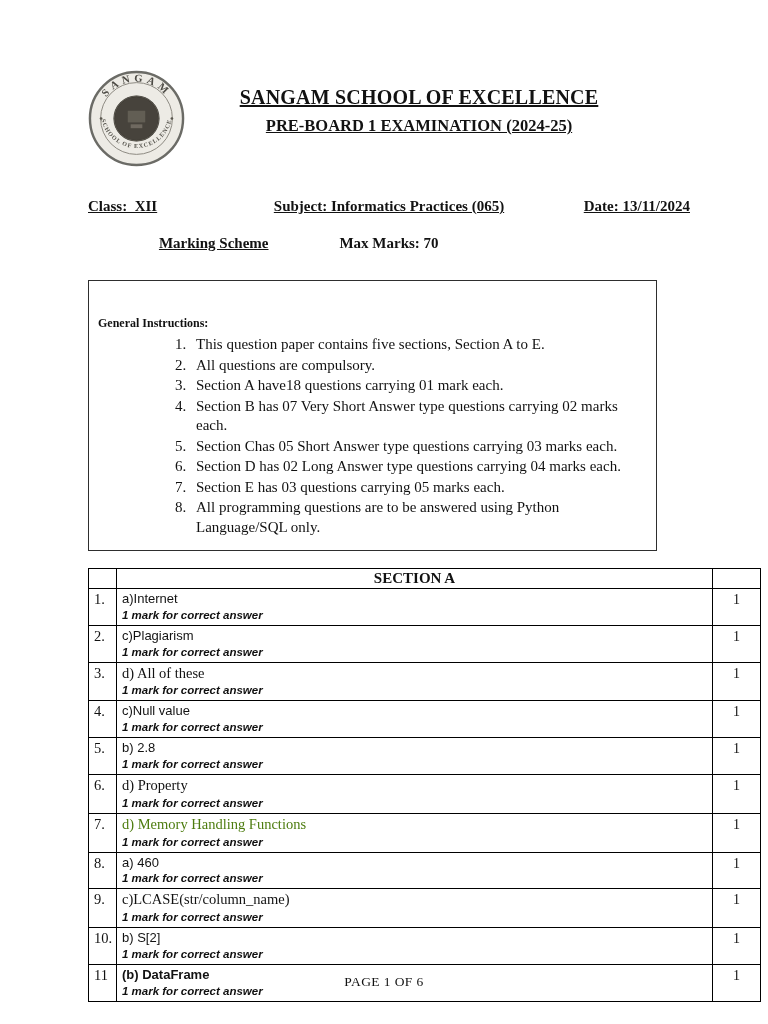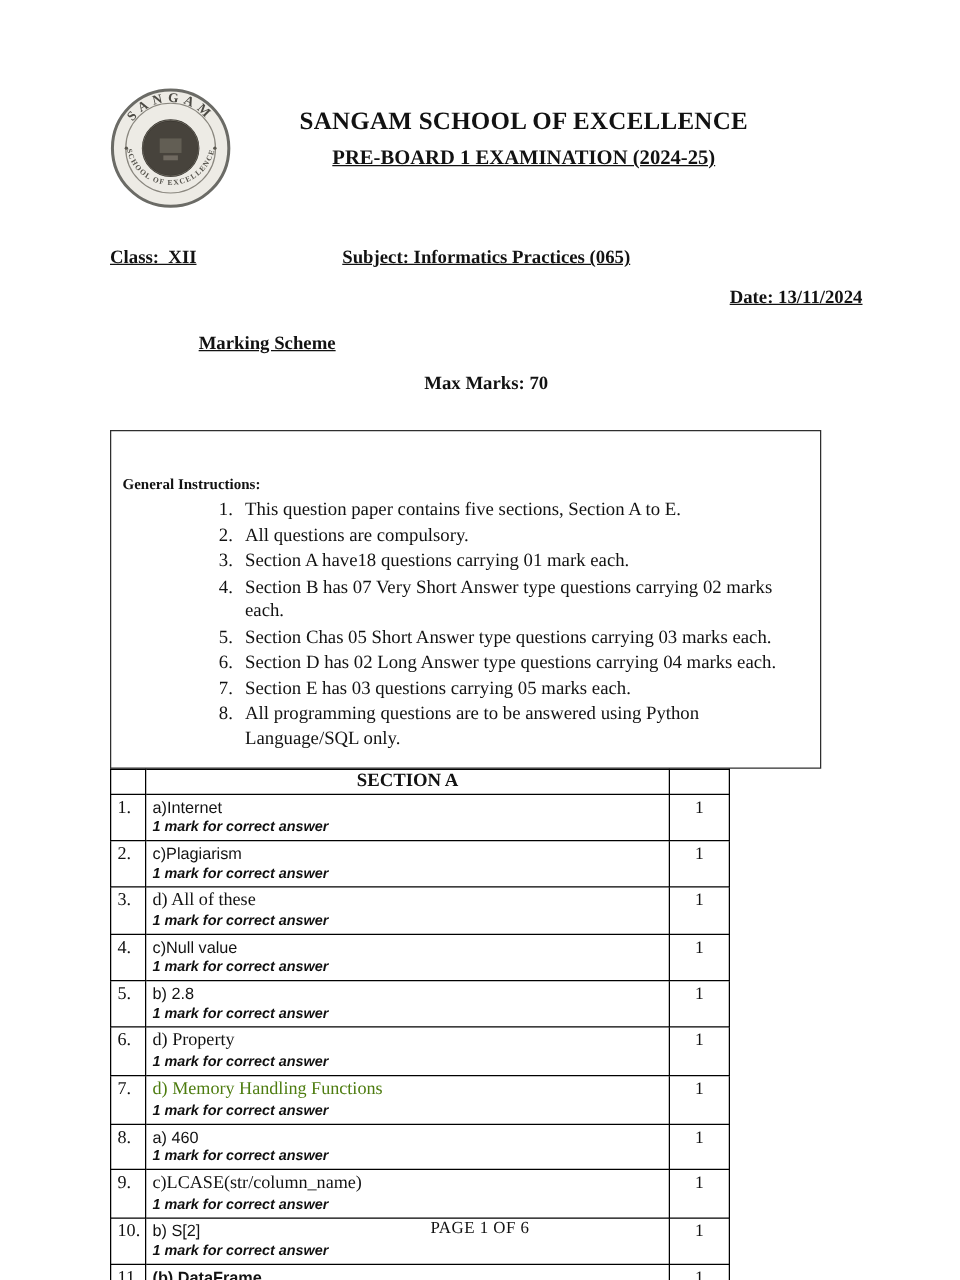--- a/index.html
+++ b/index.html
@@ -12,56 +12,56 @@
     position: relative;
     overflow: hidden;
   }
   .page { padding: 66px 78px 0 88px; position: relative; height: 100%; }
 
   
   .header { position: relative; min-height: 104px; }
   .logo { position: absolute; left: 0; top: 4px; width: 97px; height: 97px; }
   .titles { text-align: center; padding-top: 20px; padding-left: 60px; }
   .school-title {
-    font-size: 20px; font-weight: bold; 
+    font-size: 20px; font-weight: bold; text-decoration: underline;
     letter-spacing: 0.2px;
   }
   .exam-title {
     font-size: 16.5px; font-weight: bold; text-decoration: underline;
     margin-top: 7px;
   }
 
   
   .meta-row {
     display: grid; grid-template-columns: 1fr auto 1fr;
     font-weight: bold; font-size: 15px; white-space: pre-wrap;
   }
   .meta-row.first { margin-top: 28px; text-decoration: underline; }
   .meta-row.second { margin-top: 20px; }
   .meta-left { text-align: left; }
   .meta-center { text-align: center; }
-  .meta-right { text-align: right; margin-top: 32px; }
+  .meta-right { text-align: right; }
   .underlined { text-decoration: underline; }
 
   
   .instructions {
     margin-top: 28px; margin-right: 33px;
     border: 1.5px solid #2e2e2e;
     padding: 8px 10px 12px 9px;
   }
   .instr-title { font-weight: bold; font-size: 12px; margin-top: 27px; }
   .instr-list {
     margin: 4px 0 0 0; padding-left: 92px;
     font-size: 15px; line-height: 1.3;
   }
   .instr-list li { padding-left: 6px; margin: 1px 0; max-width: 470px; }
 
   
   table.section-table {
-    width: 496px;
+    margin-top: 17px; width: 673px;
     border-collapse: collapse; table-layout: fixed;
   }
   table.section-table td { border: 1px solid #000; }
   .head-num { width: 28px; }
   .head-title { text-align: center; font-weight: bold; font-size: 15px; padding: 1px 0; }
   .head-marks { width: 48px; }
   td.col-num {
     vertical-align: top; text-align: left;
     font-size: 14.5px; padding: 2px 1px 2px 5px;
   }

